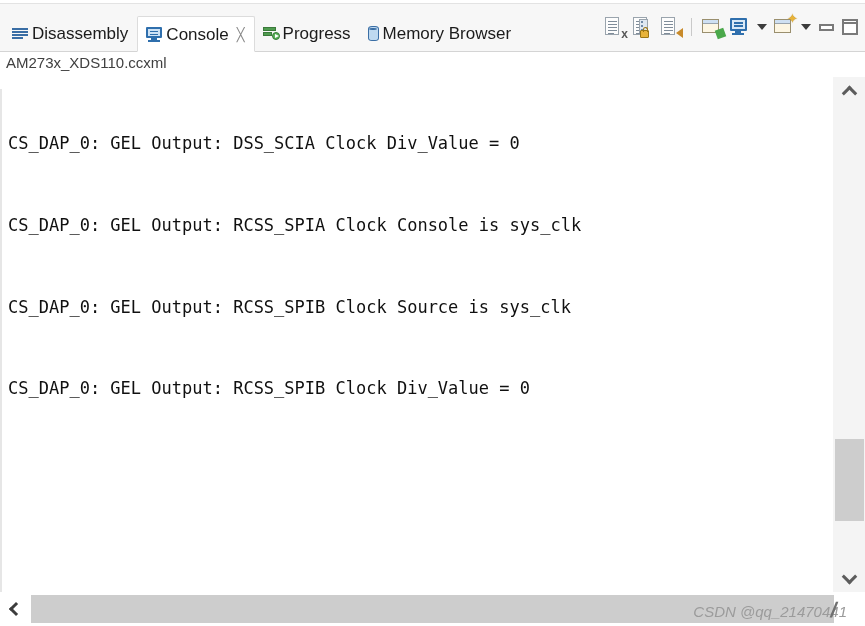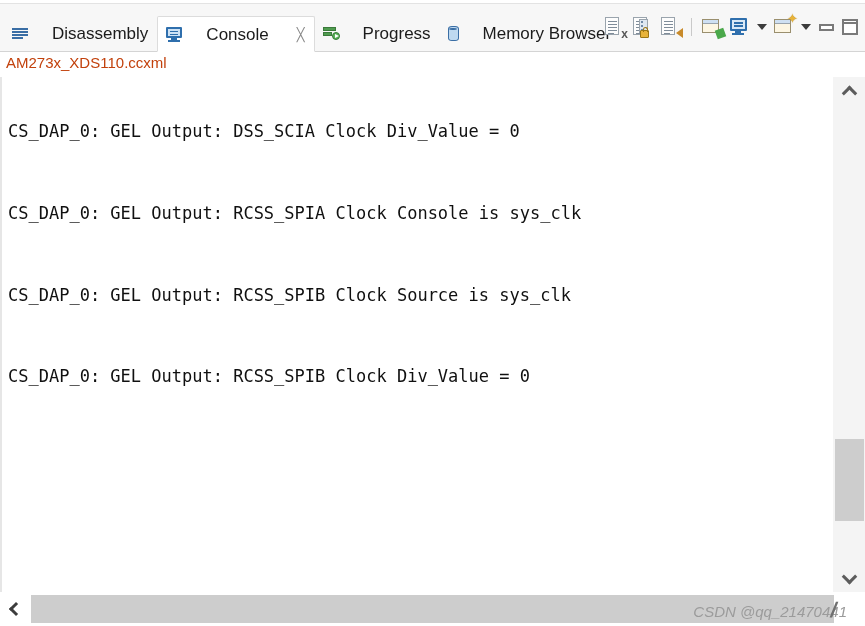--- a/index.html
+++ b/index.html
@@ -44,21 +44,21 @@
     position: absolute;
     left: 4px;
     bottom: 0;
     display: flex;
     align-items: flex-end;
     height: 46px;
   }
   .tab {
     display: flex;
     align-items: center;
-    gap: 24px;
+    gap: 4px;
     height: 36px;
     padding: 0 9px 0 8px;
     font-size: 17px;
     color: #1b1b1b;
     white-space: nowrap;
     box-sizing: border-box;
     background: transparent;
     cursor: default;
   }
   .tab.active {
@@ -257,38 +257,38 @@
   .max-glyph::after {
     content: ""; position: absolute; left: 3px; top: 6px; width: 16px; height: 2px; background: #7a7a7a;
   }
 
   
   .filelabel {
     position: absolute;
     left: 6px;
     top: 53px;
     font-size: 15px;
-    color: #c2410c;
+    color: #404040;
     line-height: 20px;
     white-space: nowrap;
   }
 
   
   .console-wrap {
     position: absolute;
     left: 0;
     top: 77px;
     width: 865px;
     height: 515px;
     background: #ffffff;
     box-sizing: border-box;
   }
   .console-view {
     position: absolute;
-    left: 0; top: 0;
+    left: 0; top: 12px;
     width: 832px;
     height: 515px;
     overflow: hidden;
     background: #ffffff;
     border-left: 2px solid #e6e6e6;
     box-sizing: border-box;
   }
   .console-lines {
     position: absolute;
     left: 6px;

